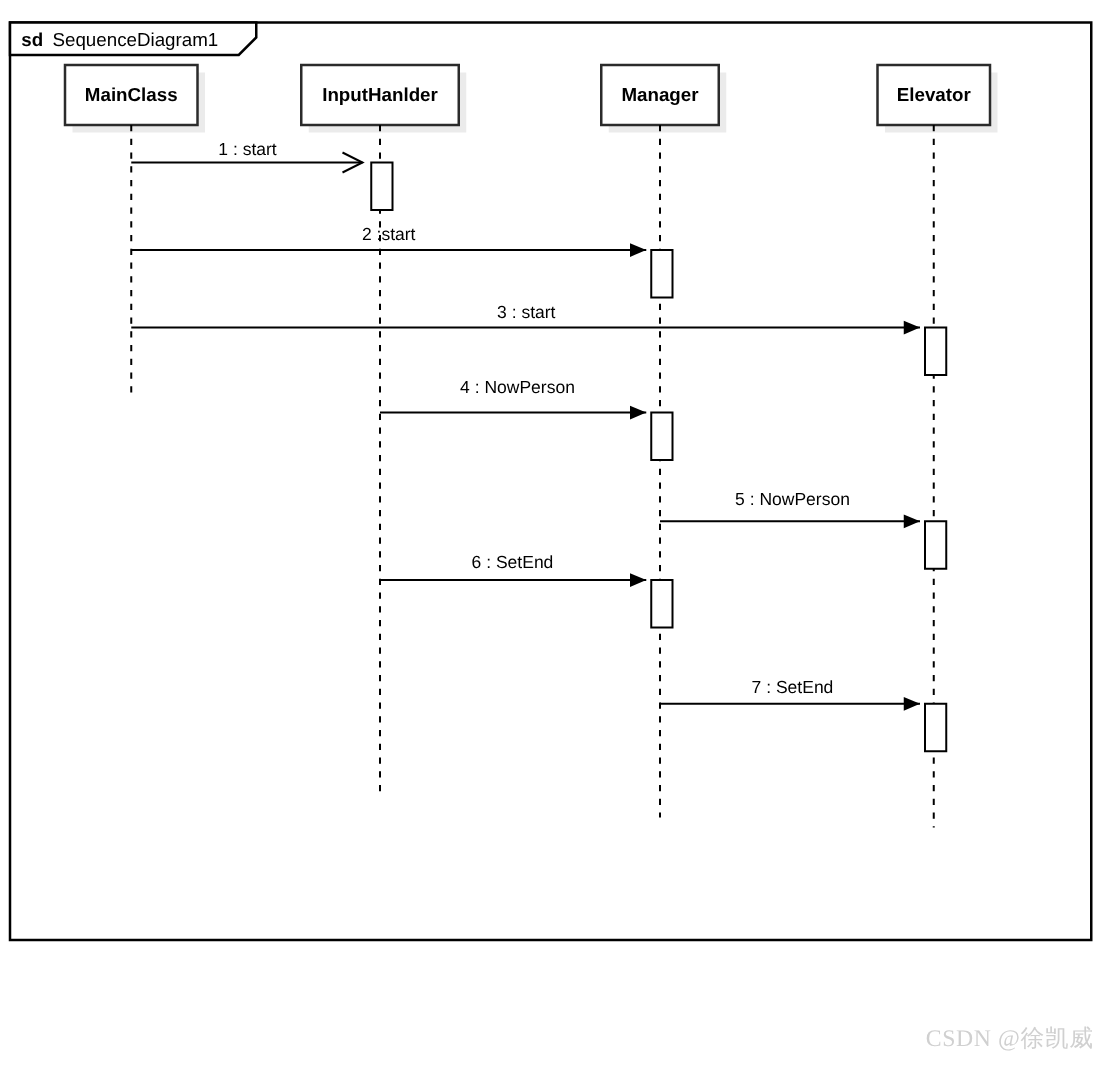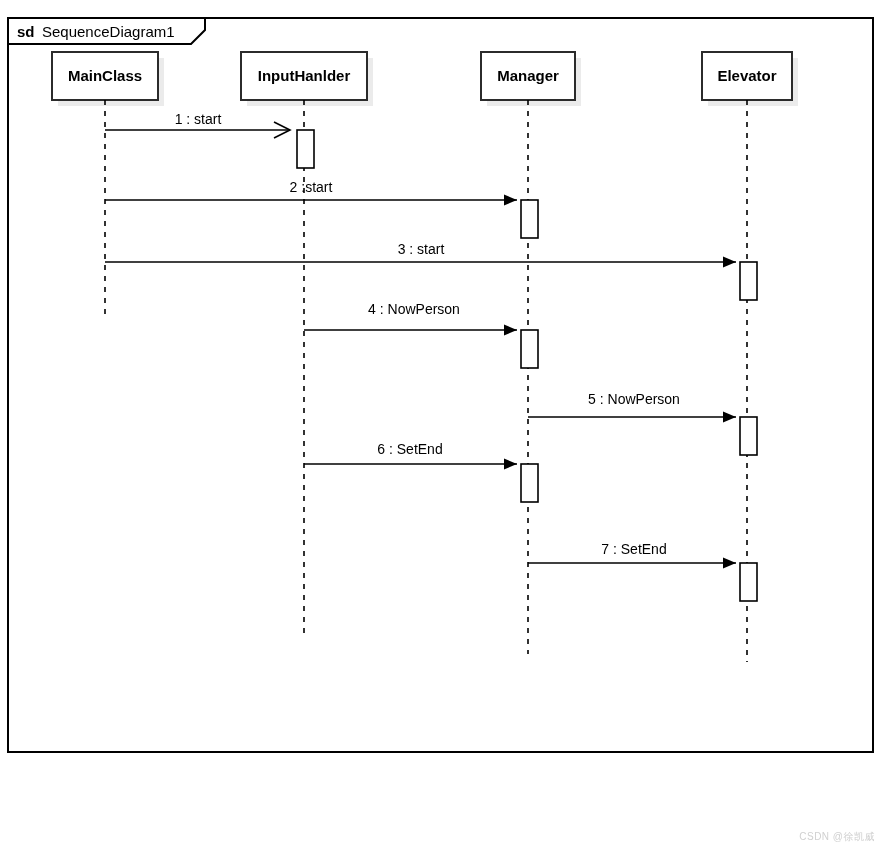--- a/index.html
+++ b/index.html
@@ -95,22 +95,22 @@
   .msg-label {
     font-family: "Liberation Sans", sans-serif;
     font-size: 14px;
     fill: #000000;
     text-anchor: middle;
   }
   .watermark {
     position: absolute;
     right: 14px;
     bottom: 16px;
-    font-family: Liberation Sans, sans-serif;
-    font-size: 10px;
+    font-family: Liberation Serif, serif;
+    font-size: 19px;
     color: #d0d0d0;
     letter-spacing: 0.5px;
     white-space: nowrap;
     user-select: none;
   }
 </style>
 </head>
 <body>
 
 <div id="stage">

